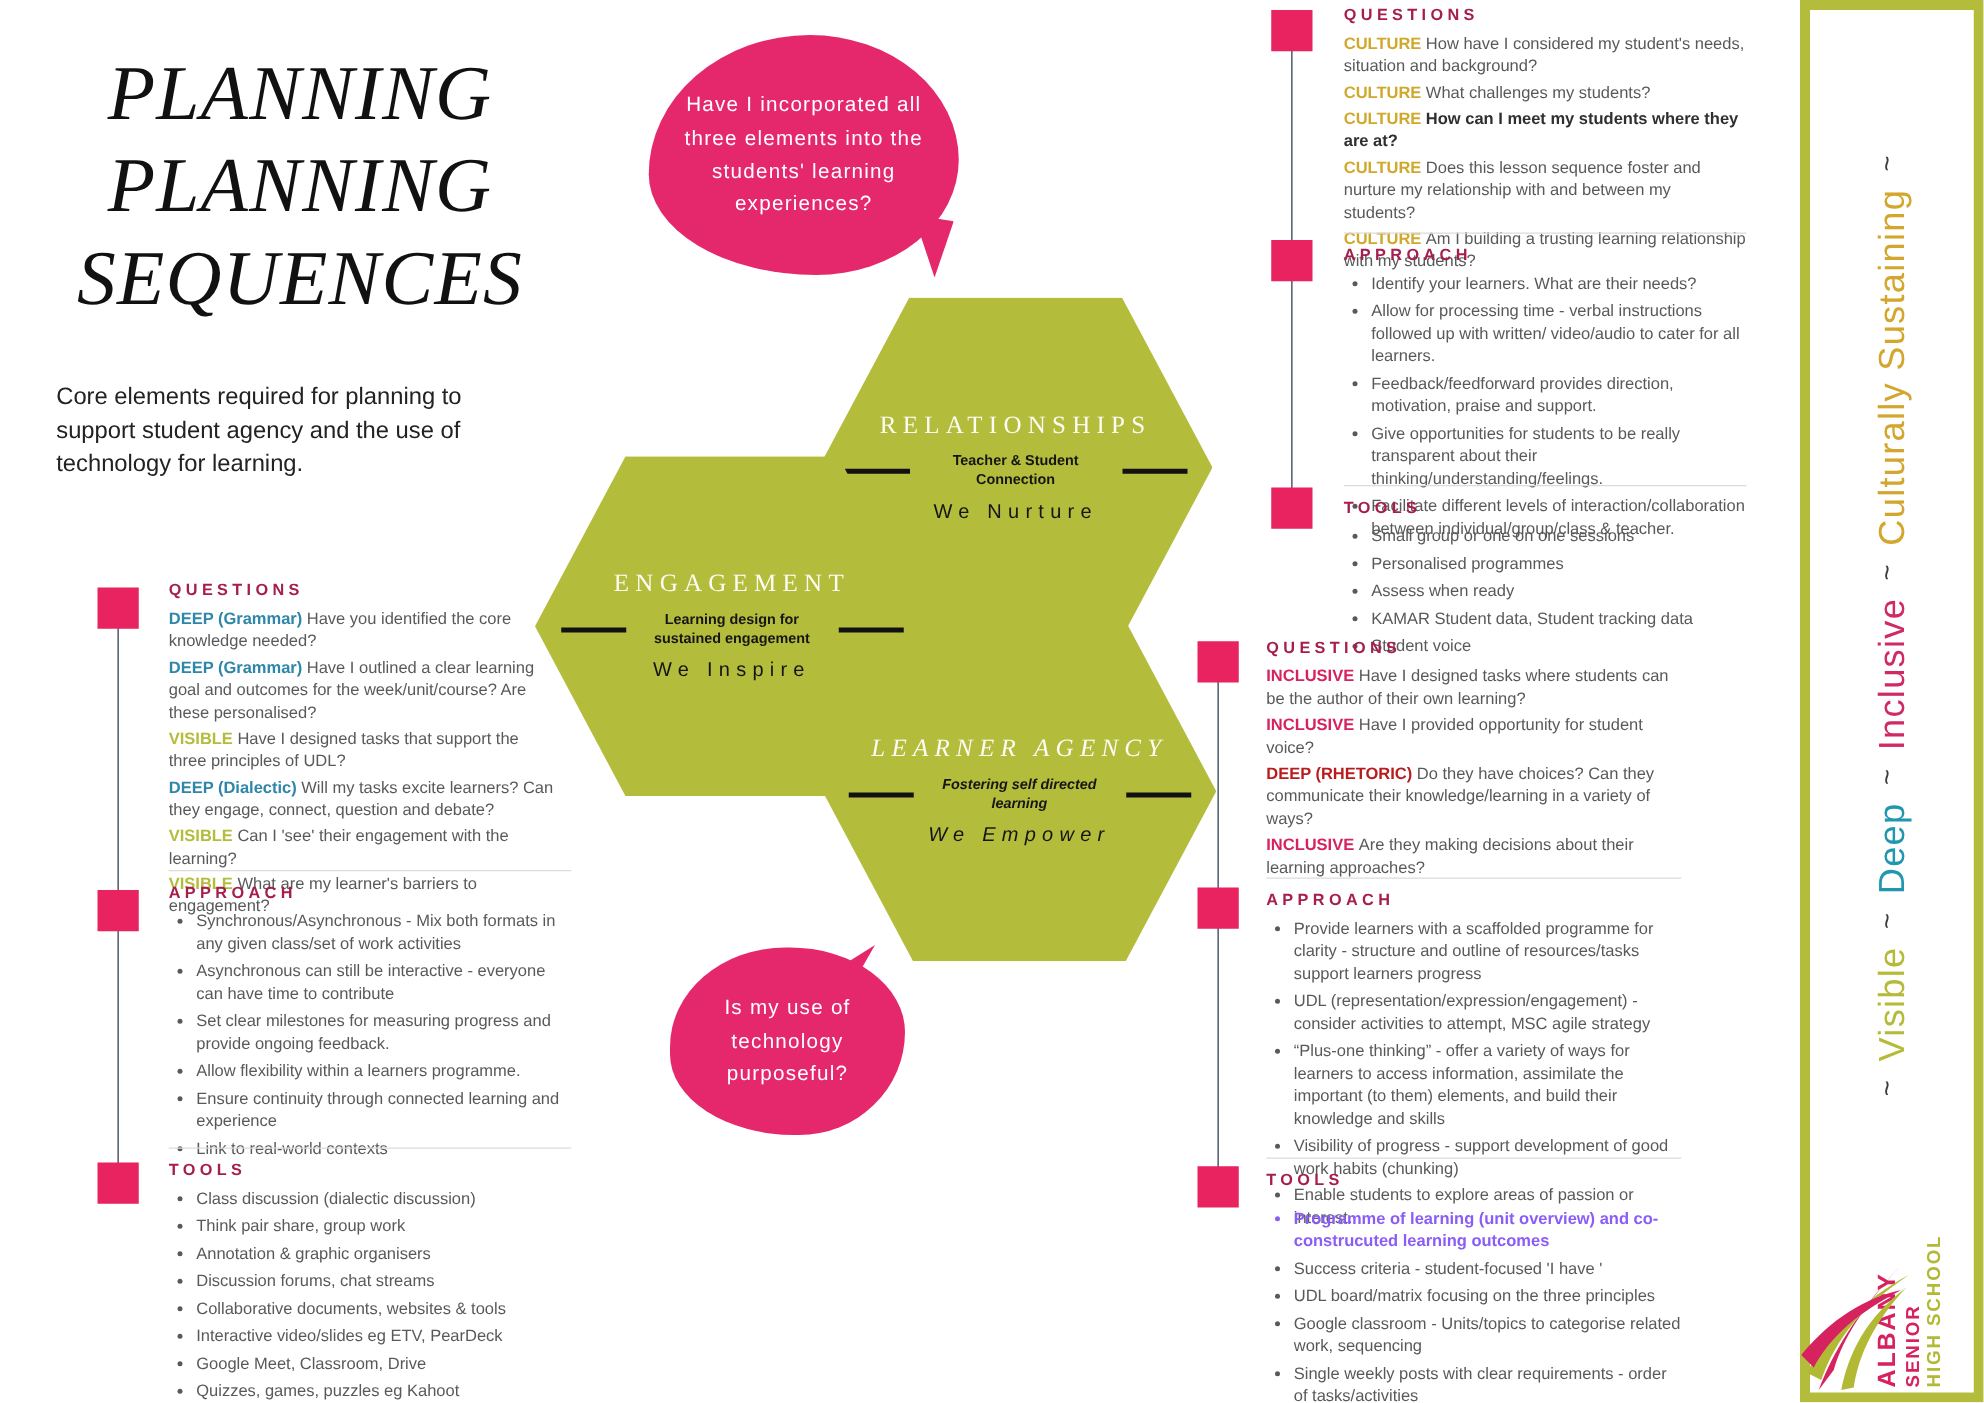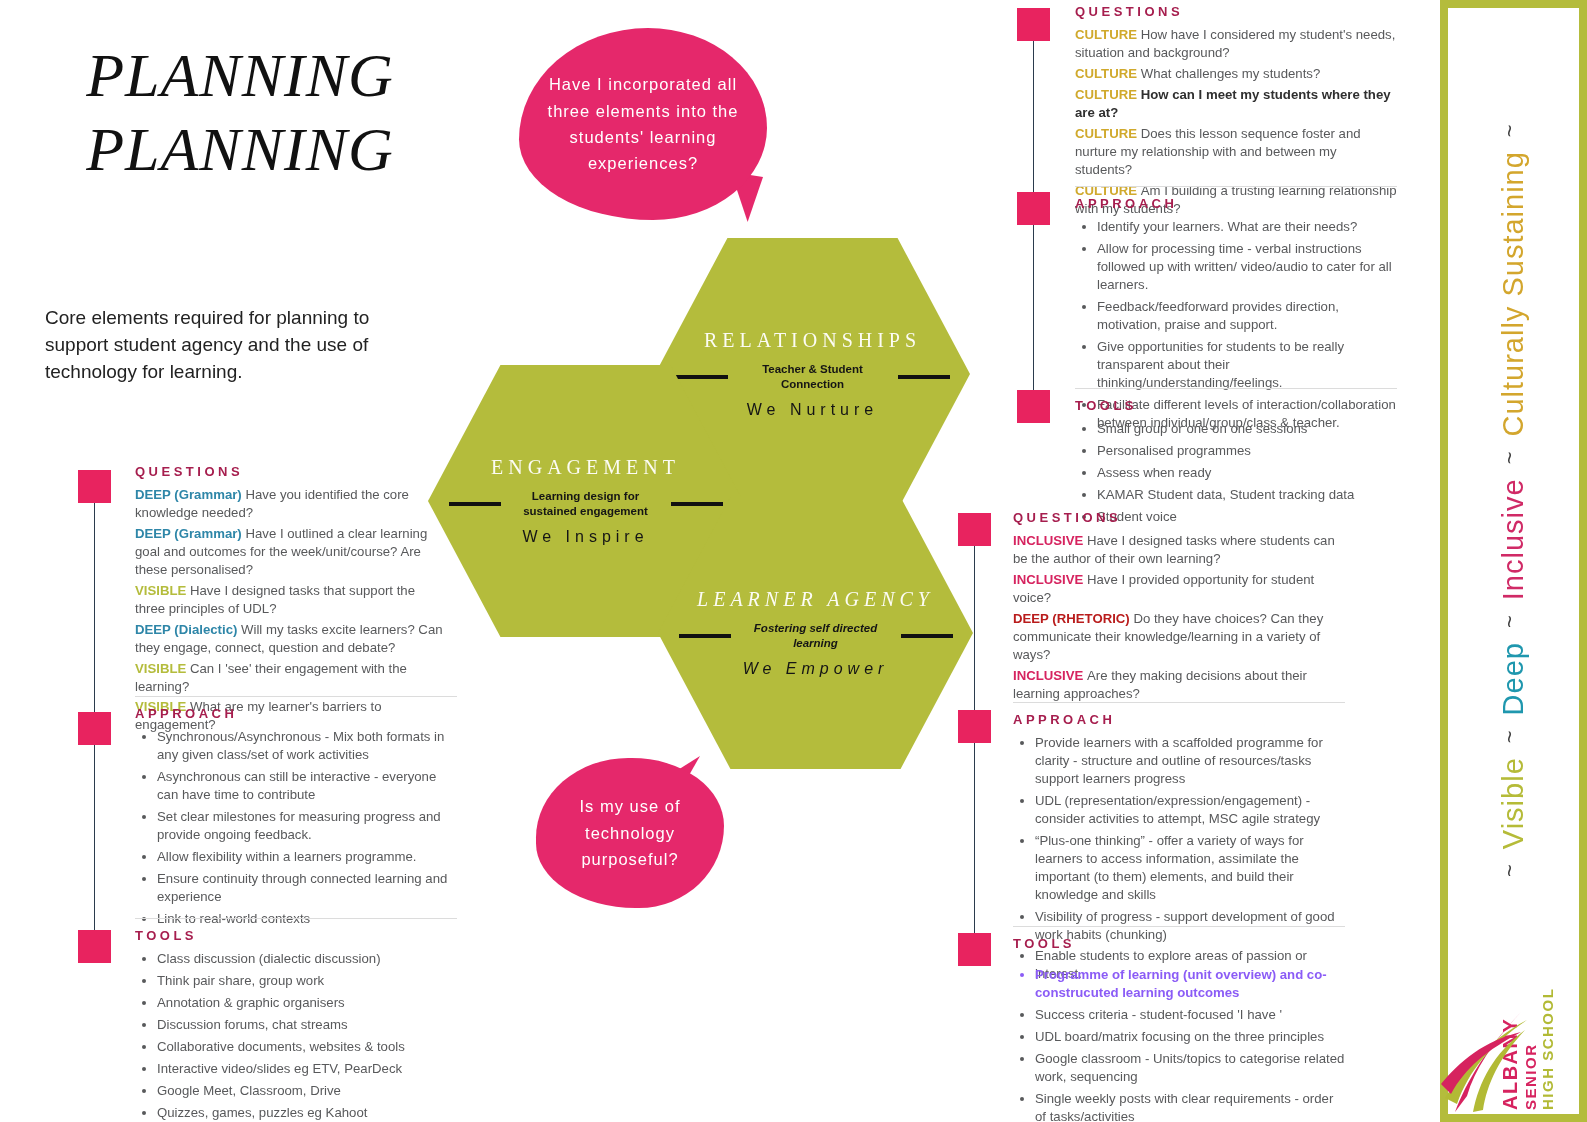--- a/index.html
+++ b/index.html
@@ -58,20 +58,21 @@
   .logo-mark{position:absolute;left:1441px;top:1000px;}
 </style>
 </head>
 <body>
 
 <div class="poster">
 
   <div class="title">
     <div>PLANNING</div>
     <div>PLANNING</div>
+    <div>SEQUENCES</div>
   </div>
   <p class="subtitle">Core elements required for planning to support student agency and the use of technology for learning.</p>
 
   <div class="rail-line" style="left:94px;top:486px;height:460px;"></div>
   <div class="rail-sq" style="left:78px;top:470px;"></div>
   <div class="rail-sq" style="left:78px;top:712px;"></div>
   <div class="rail-sq" style="left:78px;top:930px;"></div>
 
   <div class="section" style="left:135px;top:464px;width:312px;">
       <h2 class="sec-h">QUESTIONS</h2>

